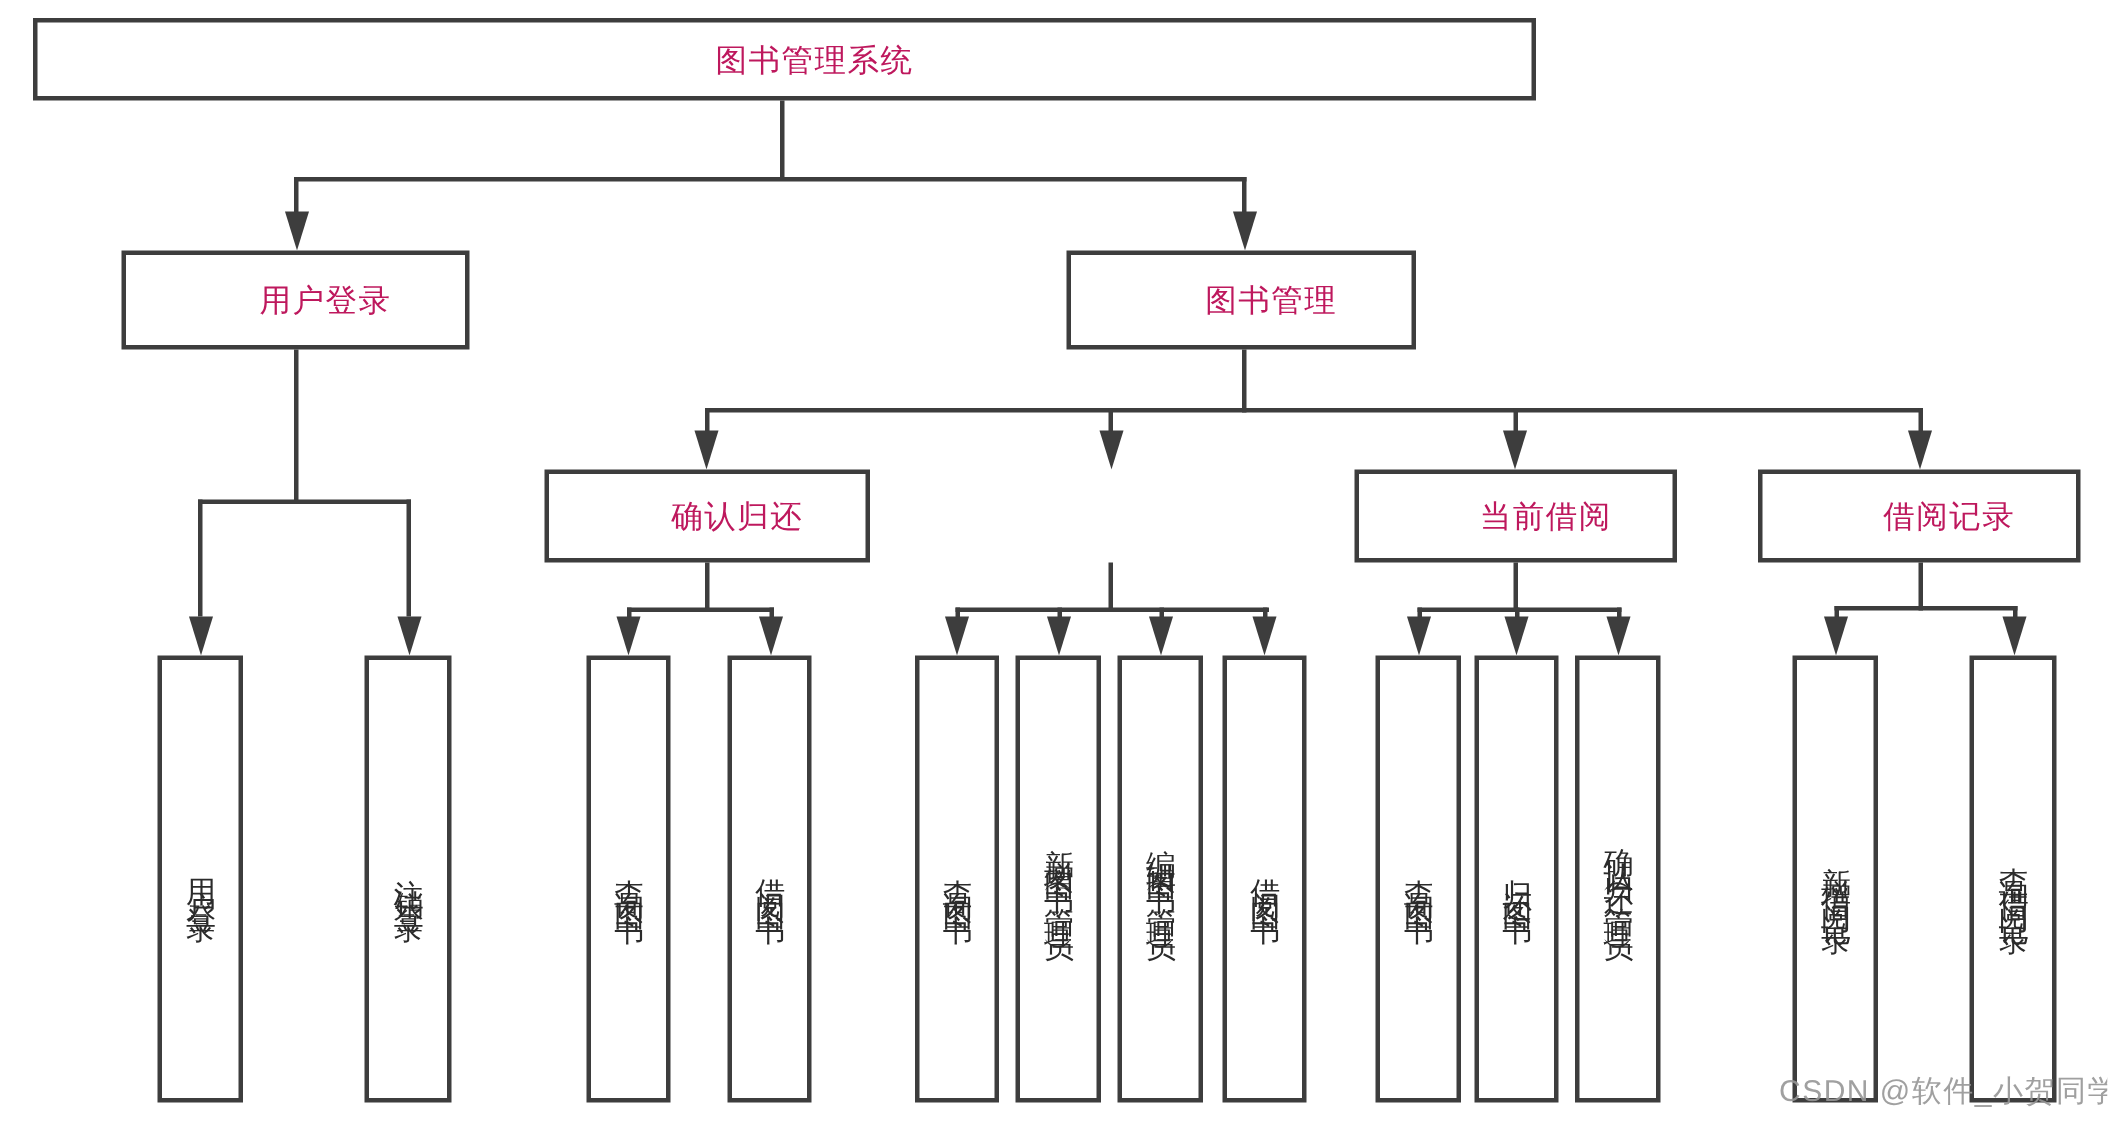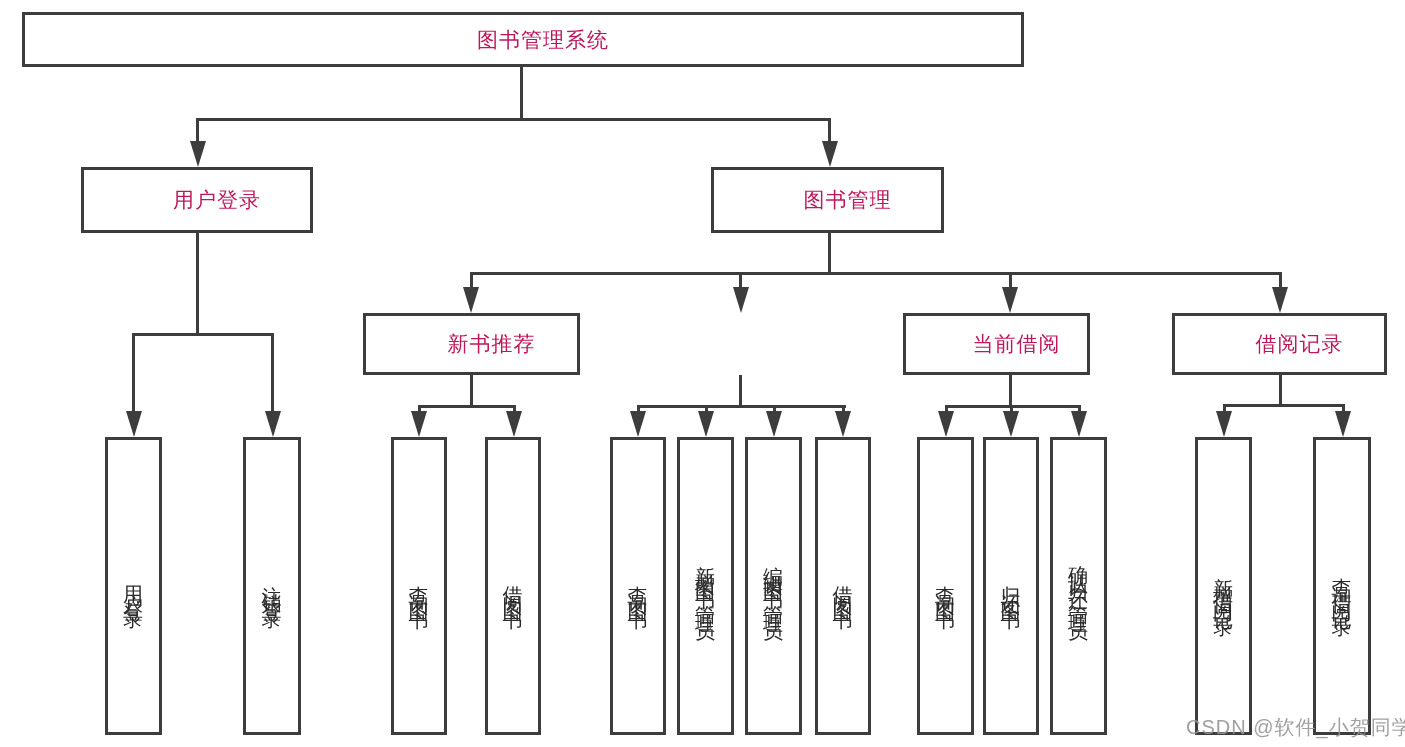--- a/index.html
+++ b/index.html
@@ -111,23 +111,23 @@
   <div class="vline" style="left:470px; top:272px; height:17px;"></div>
   <div class="arrow" style="left:463px; top:287px;"></div>
   <div class="vline" style="left:739px; top:272px; height:17px;"></div>
   <div class="arrow" style="left:733px; top:287px;"></div>
   <div class="vline" style="left:1009px; top:272px; height:17px;"></div>
   <div class="arrow" style="left:1002px; top:287px;"></div>
   <div class="vline" style="left:1279px; top:272px; height:17px;"></div>
   <div class="arrow" style="left:1272px; top:287px;"></div>
 
   <div class="box" style="left:363px; top:313px; width:217px; height:62px;">
-    <span>新书推荐</span>
-  </div>
-  <div class="box" style="left:903px; top:313px; width:187px; height:62px;">
+    <span>确认归还</span>
+  </div>
+  <div class="box" style="left:903px; top:313px; width:215px; height:62px;">
     <span>当前借阅</span>
   </div>
   <div class="box" style="left:1172px; top:313px; width:215px; height:62px;">
     <span>借阅记录</span>
   </div>
 
   <div class="vline" style="left:470px; top:375px; height:33px;"></div>
   <div class="hline" style="left:418px; top:405px; width:98px;"></div>
   <div class="vline" style="left:418px; top:405px; height:8px;"></div>
   <div class="arrow" style="left:411px; top:411px;"></div>

